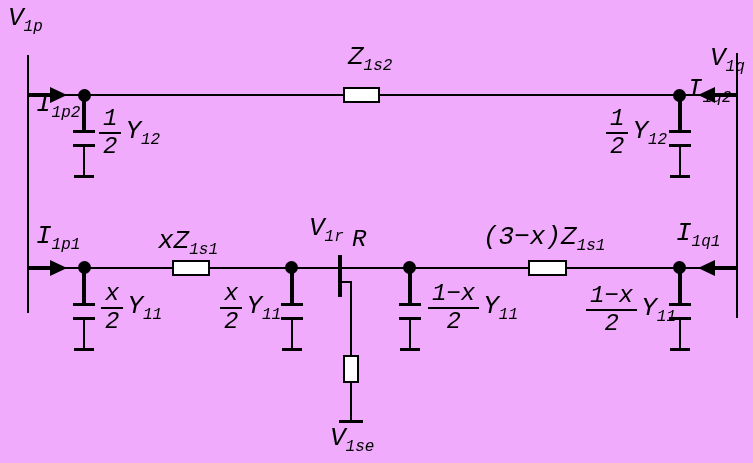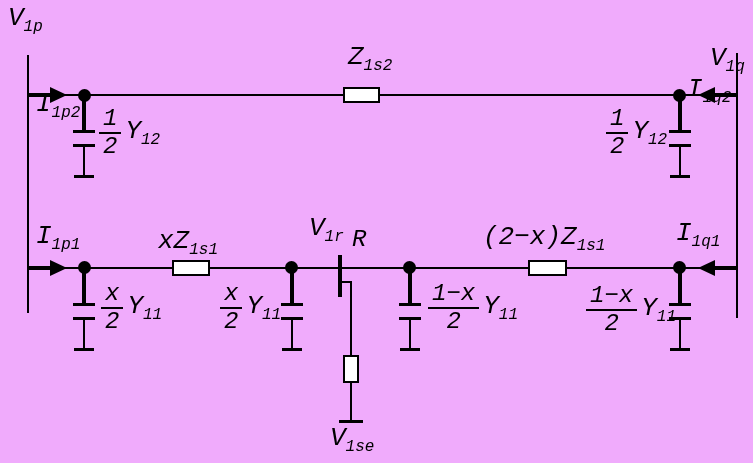--- a/index.html
+++ b/index.html
@@ -149,21 +149,21 @@
     <div class="endbar"></div>
   </div>
   <div class="adm" style="left:428px;top:281px;">
     <span class="frac">
         <span class="num">1−x</span>
         <span class="den">2</span>
       </span>
     <span class="sym"><span>Y</span><sub>11</sub></span>
   </div>
 
-  <div class="lbl" style="left:483px;top:224px;"><span>(2−x)Z</span><sub>1s1</sub></div>
+  <div class="lbl" style="left:483px;top:224px;"><span>(3−x)Z</span><sub>1s1</sub></div>
   <div class="rbox" style="left:528px;top:260px;width:39px;height:16px;"></div>
 
   <div class="node" style="left:673px;top:261px;"></div>
   <div class="cap" style="left:668px;top:268px;">
     <div class="stem1"></div>
     <div class="plate1"></div>
     <div class="plate2"></div>
     <div class="stem2"></div>
     <div class="endbar"></div>
   </div>

